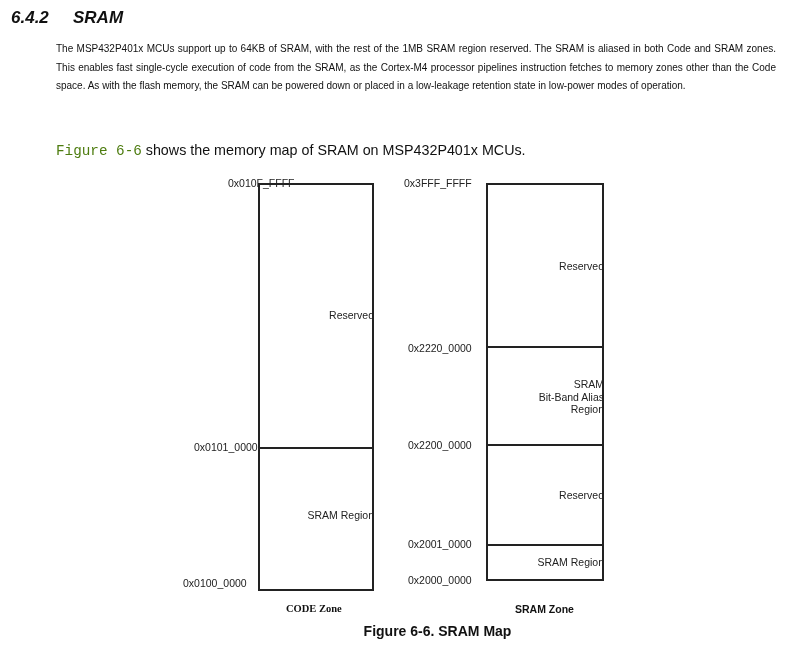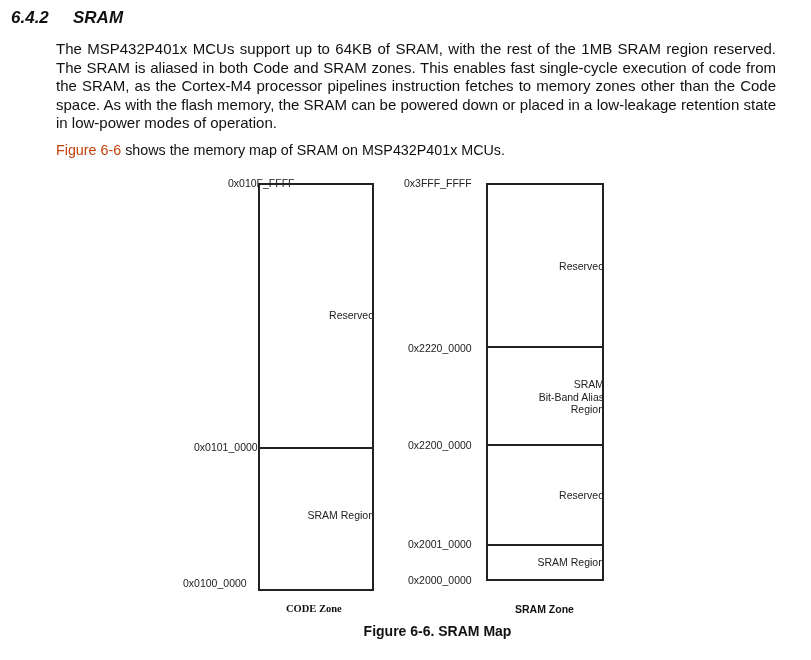--- a/index.html
+++ b/index.html
@@ -1,21 +1,21 @@
 <!DOCTYPE html>
 <html><head>
 <meta charset="utf-8">
 <style>
   html, body { margin:0; padding:0; background:#ffffff; }
   body { width:811px; height:660px; position:relative; overflow:hidden; font-family:"Liberation Sans", sans-serif; color:#111; }
   .heading { position:absolute; left:11px; top:8px; font-size:17px; font-weight:bold; font-style:italic; }
   .heading .num { display:inline-block; width:62px;font-style:italic; }
-  .para { position:absolute; left:56px; top:40px; width:720px; font-size:15px; line-height:18.6px; text-align:justify; }
+  .para { position:absolute; left:56px; top:40px; width:720px; font-size:10px; line-height:18.6px; text-align:justify; }
   .para2 { position:absolute; left:56px; top:142px; font-size:14.3px; }
-  .link { color:#c2410c; }
+  .link { color:#4d7c0f;font-family:Liberation Mono, monospace; }
   .box { position:absolute; border:2px solid #222; box-sizing:border-box; background:#fff; }
   .divider { position:absolute; height:2px; background:#222; }
   .lbl { position:absolute; font-size:10.5px; color:#222; white-space:nowrap; }
   .region { position:absolute; font-size:10.5px; color:#222; text-align:right; line-height:12.5px; }
   .zone { position:absolute; font-size:10.5px; font-weight:bold; color:#111; }
   .caption { position:absolute; left:0; width:811px; top:623px; text-align:center; font-size:14px; font-weight:bold;padding-left:32px; }
 </style>
 </head>
 <body>
 

